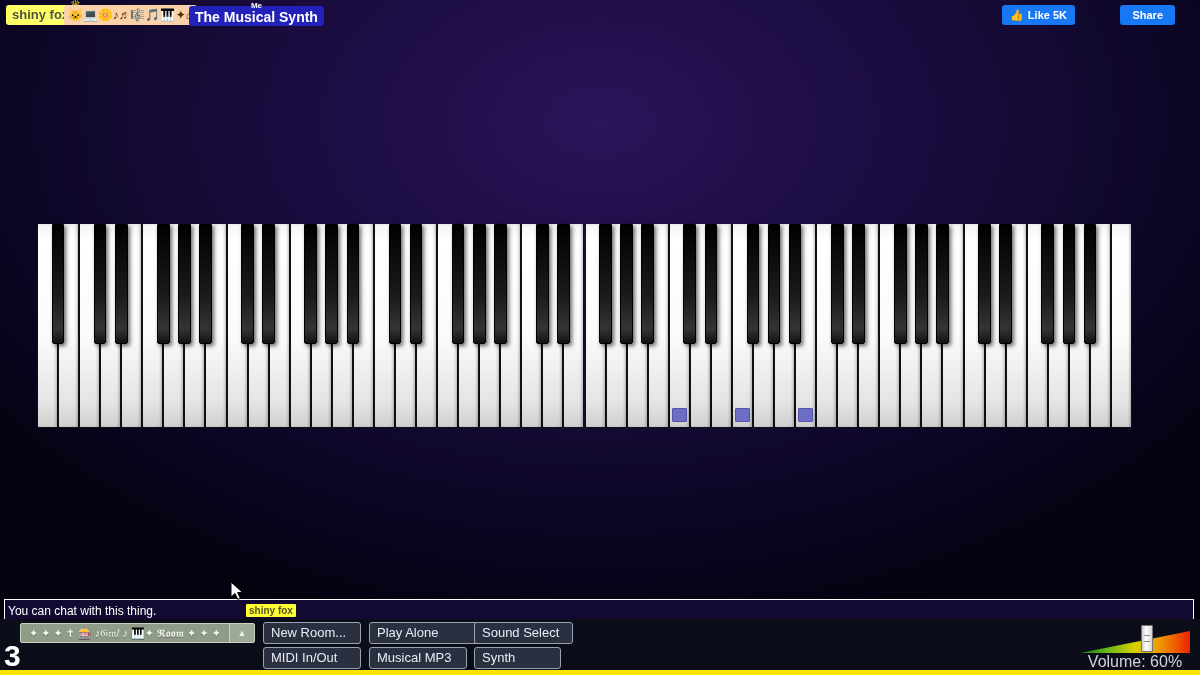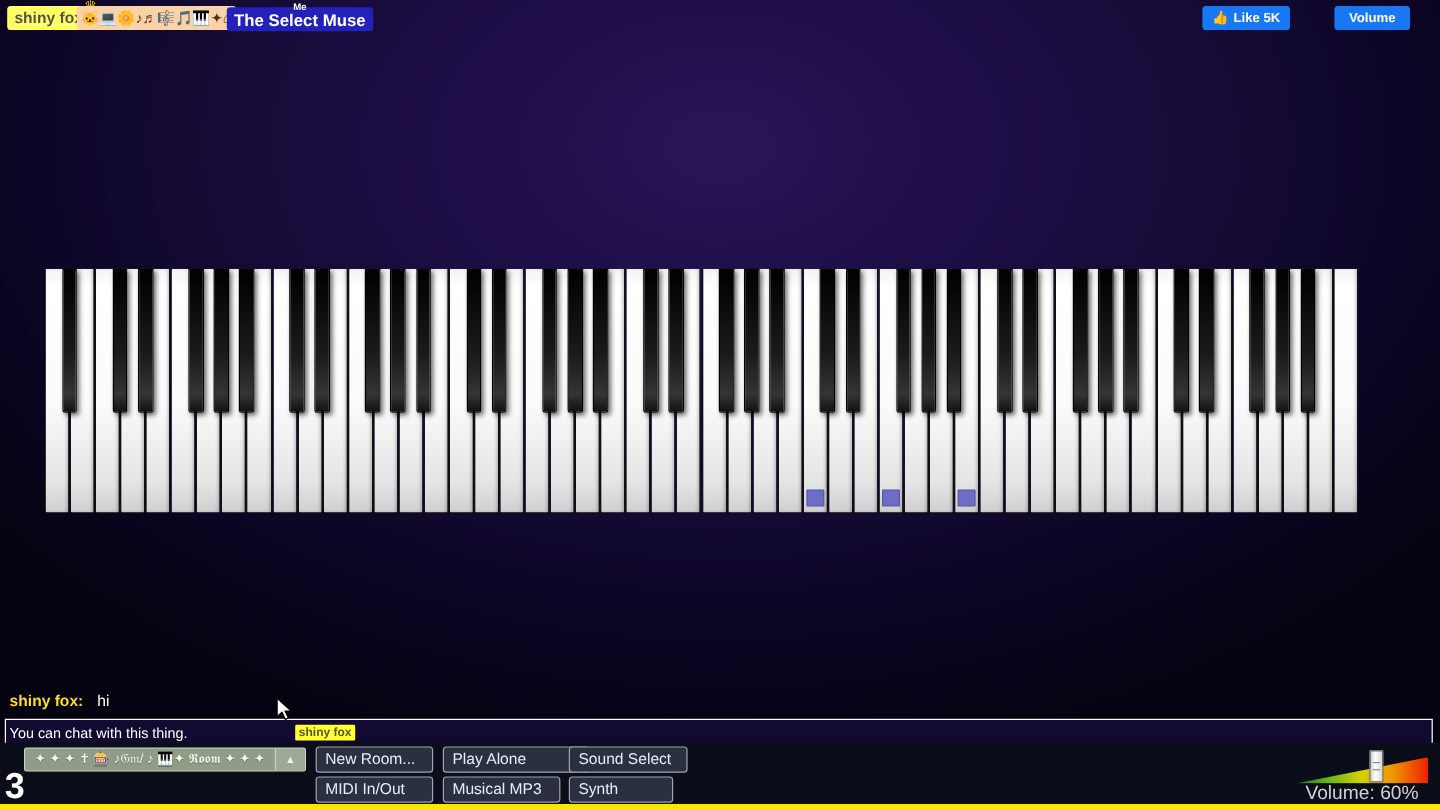--- a/index.html
+++ b/index.html
@@ -377,30 +377,30 @@
   <div id="topbar">
 
     <div class="nametag" id="tag-shinyfox">shiny fox</div>
 
     <div id="crown">♛</div>
 
     <div class="nametag" id="tag-emoji">🐱💻🌼♪♬🎼🎵🎹✦⌂</div>
 
     <div id="tag-me-wrap">
       <div id="tag-me-label">Me</div>
-      <div id="tag-me">The Select Muse</div>
+      <div id="tag-me">The Musical Synth</div>
     </div>
 
     <div id="fb-like">
       <span class="thumb-icon">👍</span>
       <span>Like 5K</span>
     </div>
 
     <div id="fb-share">
-      <span>Volume</span>
+      <span>Share</span>
     </div>
   </div>
 
   <div id="piano">
       <div class="wkey" style="left: 0px; width: 21.0577px;"></div>
       <div class="wkey" style="left: 21.0577px; width: 21.0577px;"></div>
       <div class="wkey" style="left: 42.1154px; width: 21.0577px;"></div>
       <div class="wkey" style="left: 63.1731px; width: 21.0577px;"></div>
       <div class="wkey" style="left: 84.2308px; width: 21.0577px;"></div>
       <div class="wkey" style="left: 105.288px; width: 21.0577px;"></div>
@@ -492,26 +492,20 @@
       <div class="bkey" style="left: 1004.45px; width: 12.6346px;"></div>
       <div class="bkey" style="left: 1025.51px; width: 12.6346px;"></div>
       <div class="bkey" style="left: 1046.57px; width: 12.6346px;"></div>
     </div>
 
   <svg id="cursor-arrow" width="14" height="20" viewBox="0 0 14 20">
     <polygon points="0,0 0,15 4,11.5 6.8,17.5 9.3,16.3 6.6,10.6 11.5,10.4" fill="#ffffff" stroke="#000000" stroke-width="1"></polygon>
   </svg>
   <div id="cursor-tag">shiny fox</div>
 
-  <div id="chat-log">
-    <div class="chat-line">
-      <span class="chat-author">shiny fox:</span>
-      <span class="chat-text">hi</span>
-    </div>
-  </div>
 
   <div id="chat-input-wrap">
     <input id="chat-input" type="text" placeholder="You can chat with this thing." style="">
   </div>
 
   <div id="bottombar">
 
     <div id="room-bar">
       <div id="room-name">✦ ✦ ✦ ✝ 🎰 ♪𝔊𝔪/ ♪ 🎹✦ 𝕽𝖔𝖔𝖒 ✦ ✦ ✦</div>
       <div id="room-expand">▲</div>

